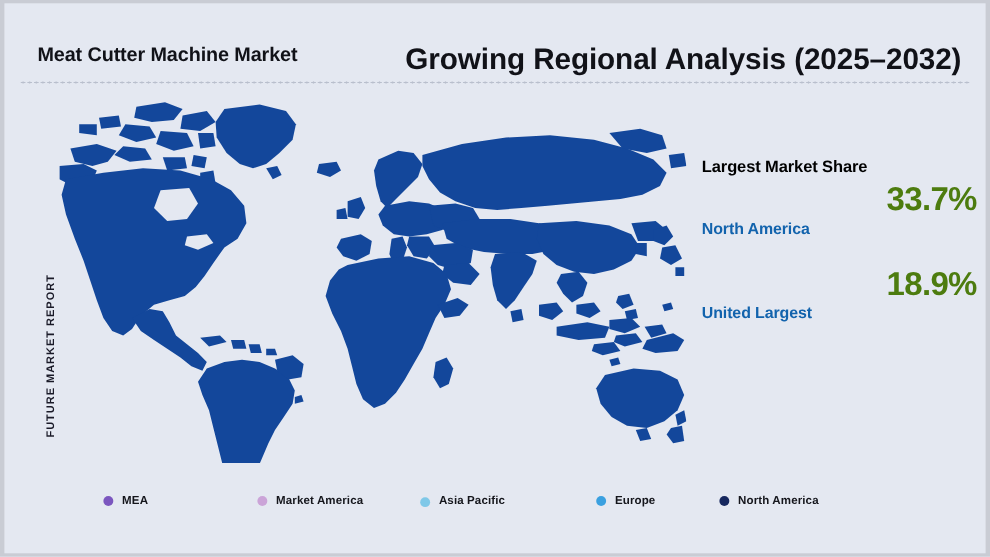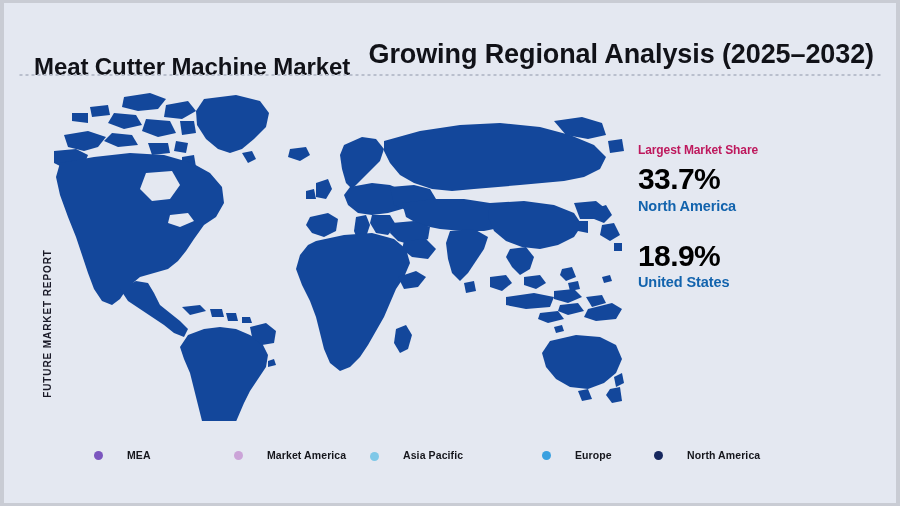--- a/index.html
+++ b/index.html
@@ -14,22 +14,22 @@
     width:892px;height:500px;
     background:#e4e8f1;
     overflow:hidden;
   }
   
   #header{
     position:absolute;left:0;top:0;width:892px;height:74px;
   }
   #title{
     position:absolute;left:30px;top:36px;
-    font-size:24px;font-weight:bold;color:#111218;
-    letter-spacing:-0.1px;white-space:nowrap;margin-top:14px;
+    font-size:18px;font-weight:bold;color:#111218;
+    letter-spacing:-0.1px;white-space:nowrap;
   }
   #subtitle{
     position:absolute;right:22px;top:36px;
     font-size:27px;font-weight:bold;color:#111218;
     letter-spacing:-0.1px;white-space:nowrap;
   }
   #divider{
     position:absolute;left:14px;top:71px;width:864px;height:2px;
     background-image:radial-gradient(#b9bfcd 48%, transparent 52%);
     background-size:6px 2px;background-repeat:repeat-x;
@@ -44,37 +44,37 @@
   }
   
   #mapwrap{
     position:absolute;left:50px;top:88px;width:570px;height:330px;
   }
   #mapwrap svg{display:block;width:100%;height:100%;}
   
   #stats{position:absolute;left:634px;top:140px;width:250px;}
   .stat{margin-bottom:26px;}
   .stat-label{
-    font-size:12px;font-weight:bold;color:#be185d;
+    font-size:15px;font-weight:bold;color:#000000;
     letter-spacing:-0.1px;margin-bottom:6px;
   }
   .stat-value{
-    font-size:30px;font-weight:bold;color:#000000;
-    letter-spacing:-0.6px;line-height:1.05;margin-bottom:3px;
+    font-size:30px;font-weight:bold;color:#4d7c0f;
+    letter-spacing:-0.6px;line-height:1.05;margin-bottom:3px;text-align:right;
   }
   .stat-sub{
     font-size:14.5px;font-weight:bold;color:#1263ad;
     letter-spacing:-0.1px;
   }
   
   #legend{
     position:absolute;left:30px;top:445px;width:840px;height:24px;
   }
   .legend-item{
-    position:absolute;display:flex;align-items:center;white-space:nowrap;gap:16px;
+    position:absolute;display:flex;align-items:center;white-space:nowrap;
   }
   .legend-dot{
     width:9px;height:9px;border-radius:50%;margin-right:8px;flex:0 0 auto;
   }
   .legend-text{font-size:10.5px;font-weight:bold;color:#15161c;letter-spacing:0.1px;}
 </style>
 </head>
 <body>
 
 <div id="card">
@@ -217,38 +217,38 @@
   <div id="stats">
 
     <div class="stat">
       <div class="stat-label">Largest Market Share</div>
       <div class="stat-value">33.7%</div>
       <div class="stat-sub">North America</div>
     </div>
 
     <div class="stat">
       <div class="stat-value">18.9%</div>
-      <div class="stat-sub">United States</div>
+      <div class="stat-sub">United Largest</div>
     </div>
 
   </div>
 
   <div id="legend">
 
     <div class="legend-item" style="left:60px;top:1px;">
       <span class="legend-dot" style="background:#7b56bf;"></span>
       <span class="legend-text">MEA</span>
     </div>
 
     <div class="legend-item" style="left:200px;top:1px;">
       <span class="legend-dot" style="background:#cba4d8;"></span>
       <span class="legend-text">Market America</span>
     </div>
 
-    <div class="legend-item" style="left:336px;top:1px;align-items:flex-end;">
+    <div class="legend-item" style="left:348px;top:1px;align-items:flex-end;">
       <span class="legend-dot" style="background:#7fc8e8;"></span>
       <span class="legend-text">Asia Pacific</span>
     </div>
 
     <div class="legend-item" style="left:476px;top:1px;padding-left:32px;">
       <span class="legend-dot" style="background:#3aa0e0;"></span>
       <span class="legend-text">Europe</span>
     </div>
 
     <div class="legend-item" style="left:620px;top:1px;">

